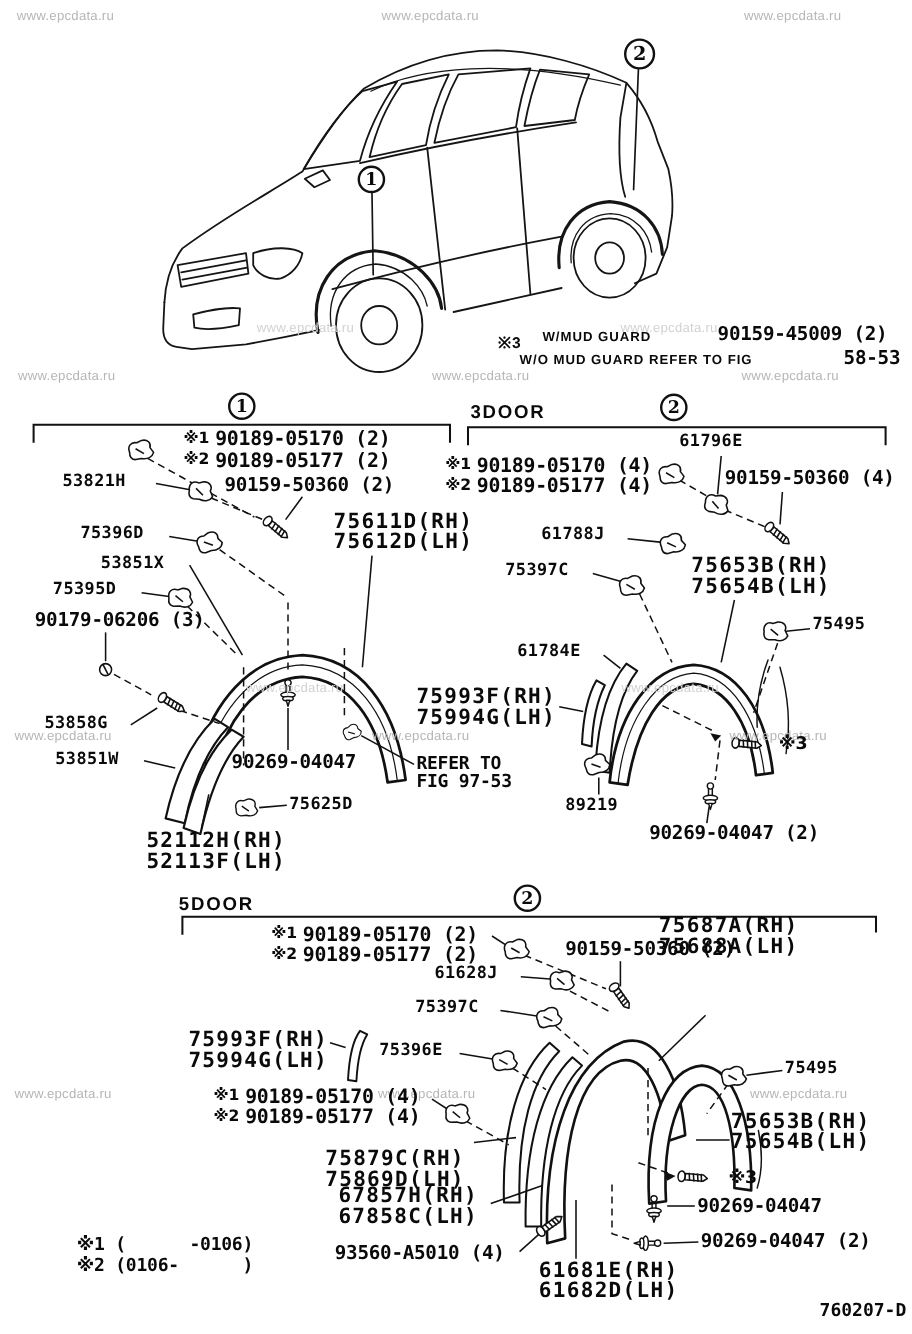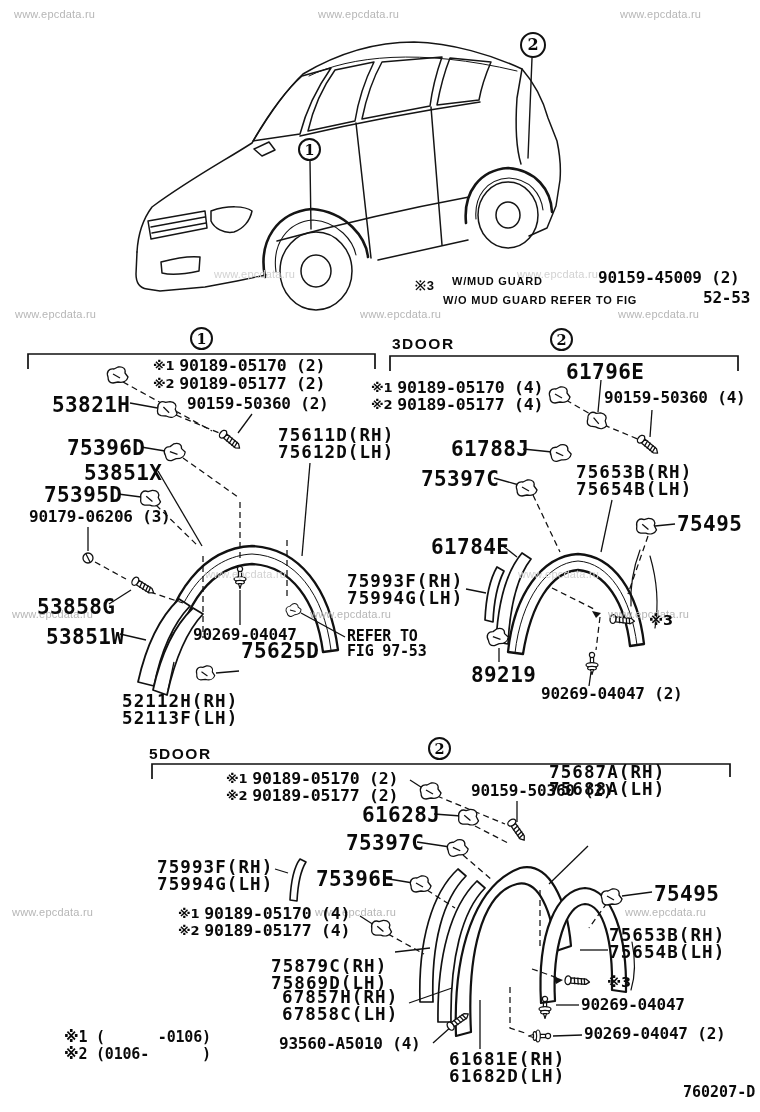--- a/index.html
+++ b/index.html
@@ -7,21 +7,21 @@
     width:760px;height:1112px;position:relative;background:#ffffff;
     font-family:"DejaVu Sans Mono","DejaVu Sans",monospace;
     overflow:hidden;color:#0a0a0a;
   }
   svg{position:absolute;left:0;top:0;}
   .lbl{
     position:absolute;white-space:pre;font-weight:bold;color:#0a0a0a;
     font-family:"DejaVu Sans Mono","DejaVu Sans",monospace;
     letter-spacing:-0.2px;line-height:1.05;
   }
-  .code{font-size:21px;letter-spacing:0.4px;}
+  .code{font-size:14px;letter-spacing:0.4px;}
   .num{font-size:16px;}
   .pair{display:flex;flex-direction:column;font-size:17.5px;letter-spacing:1.1px;line-height:17px;}
   .bolt{display:flex;align-items:flex-start;font-size:16.5px;}
   .pfx{font-size:13px;margin-right:5px;margin-top:2px;font-family:"DejaVu Sans",sans-serif;}
   .ref{font-size:14.5px;font-family:"DejaVu Sans",sans-serif;}
   .refer{font-size:15px;line-height:15px;display:flex;flex-direction:column;}
   .foot{font-size:15px;line-height:16px;}
   .fig{font-size:15px;letter-spacing:0;}
   .sec-title{
     position:absolute;font-family:"Liberation Sans",sans-serif;font-weight:bold;
@@ -264,43 +264,43 @@
 
 <div class="callout c22" style="left:298px;top:138px">1</div>
 <div class="callout c26" style="left:520px;top:32px">2</div>
 <div class="callout c22" style="left:190px;top:327px">1</div>
 <div class="callout c22" style="left:550px;top:328px">2</div>
 <div class="callout c22" style="left:428px;top:737px">2</div>
 
 <span class="hdr hdr-13" style="left:415px;top:276px;font-size:13px">※3</span>
 <span class="hdr hdr-13" style="left:452px;top:275px">W/MUD GUARD</span>
 <span class="lbl num" style="left:598px;top:270px">90159-45009 (2)</span>
-<span class="hdr hdr-13" style="left:443px;top:294px">W/O MUD GUARD REFER TO FIG</span>
-<span class="lbl num" style="left:703px;top:290px">52-53</span>
+<span class="hdr hdr-13" style="left:433px;top:294px">W/O MUD GUARD REFER TO FIG</span>
+<span class="lbl num" style="left:703px;top:290px">58-53</span>
 
 <div class="lbl bolt" style="left:153px;top:357px">
   <span class="pfx">※1</span><span>90189-05170 (2)</span>
 </div>
 <div class="lbl bolt" style="left:153px;top:375px">
   <span class="pfx">※2</span><span>90189-05177 (2)</span>
 </div>
 <span class="lbl code" style="left:52px;top:394px">53821H</span>
 <span class="lbl num" style="left:187px;top:396px">90159-50360 (2)</span>
 <span class="lbl code" style="left:67px;top:437px">75396D</span>
 <span class="lbl code" style="left:84px;top:462px">53851X</span>
 <span class="lbl code" style="left:44px;top:484px">75395D</span>
 <span class="lbl num" style="left:29px;top:509px">90179-06206 (3)</span>
 <div class="lbl pair" style="left:278px;top:427px">
   <span>75611D(RH)</span>
   <span>75612D(LH)</span>
 </div>
 <span class="lbl code" style="left:37px;top:596px">53858G</span>
 <span class="lbl code" style="left:46px;top:626px">53851W</span>
 <span class="lbl num" style="left:193px;top:627px">90269-04047</span>
-<span class="lbl code" style="left:241px;top:640px">75625D</span>
+<span class="lbl code" style="left:241px;top:663px">75625D</span>
 <div class="lbl pair" style="left:122px;top:693px">
   <span>52112H(RH)</span>
   <span>52113F(LH)</span>
 </div>
 <div class="lbl refer" style="left:347px;top:629px">
   <span>REFER TO</span>
   <span>FIG 97-53</span>
 </div>
 
 <span class="sec-title" style="left:392px;top:335px">3DOOR</span>

